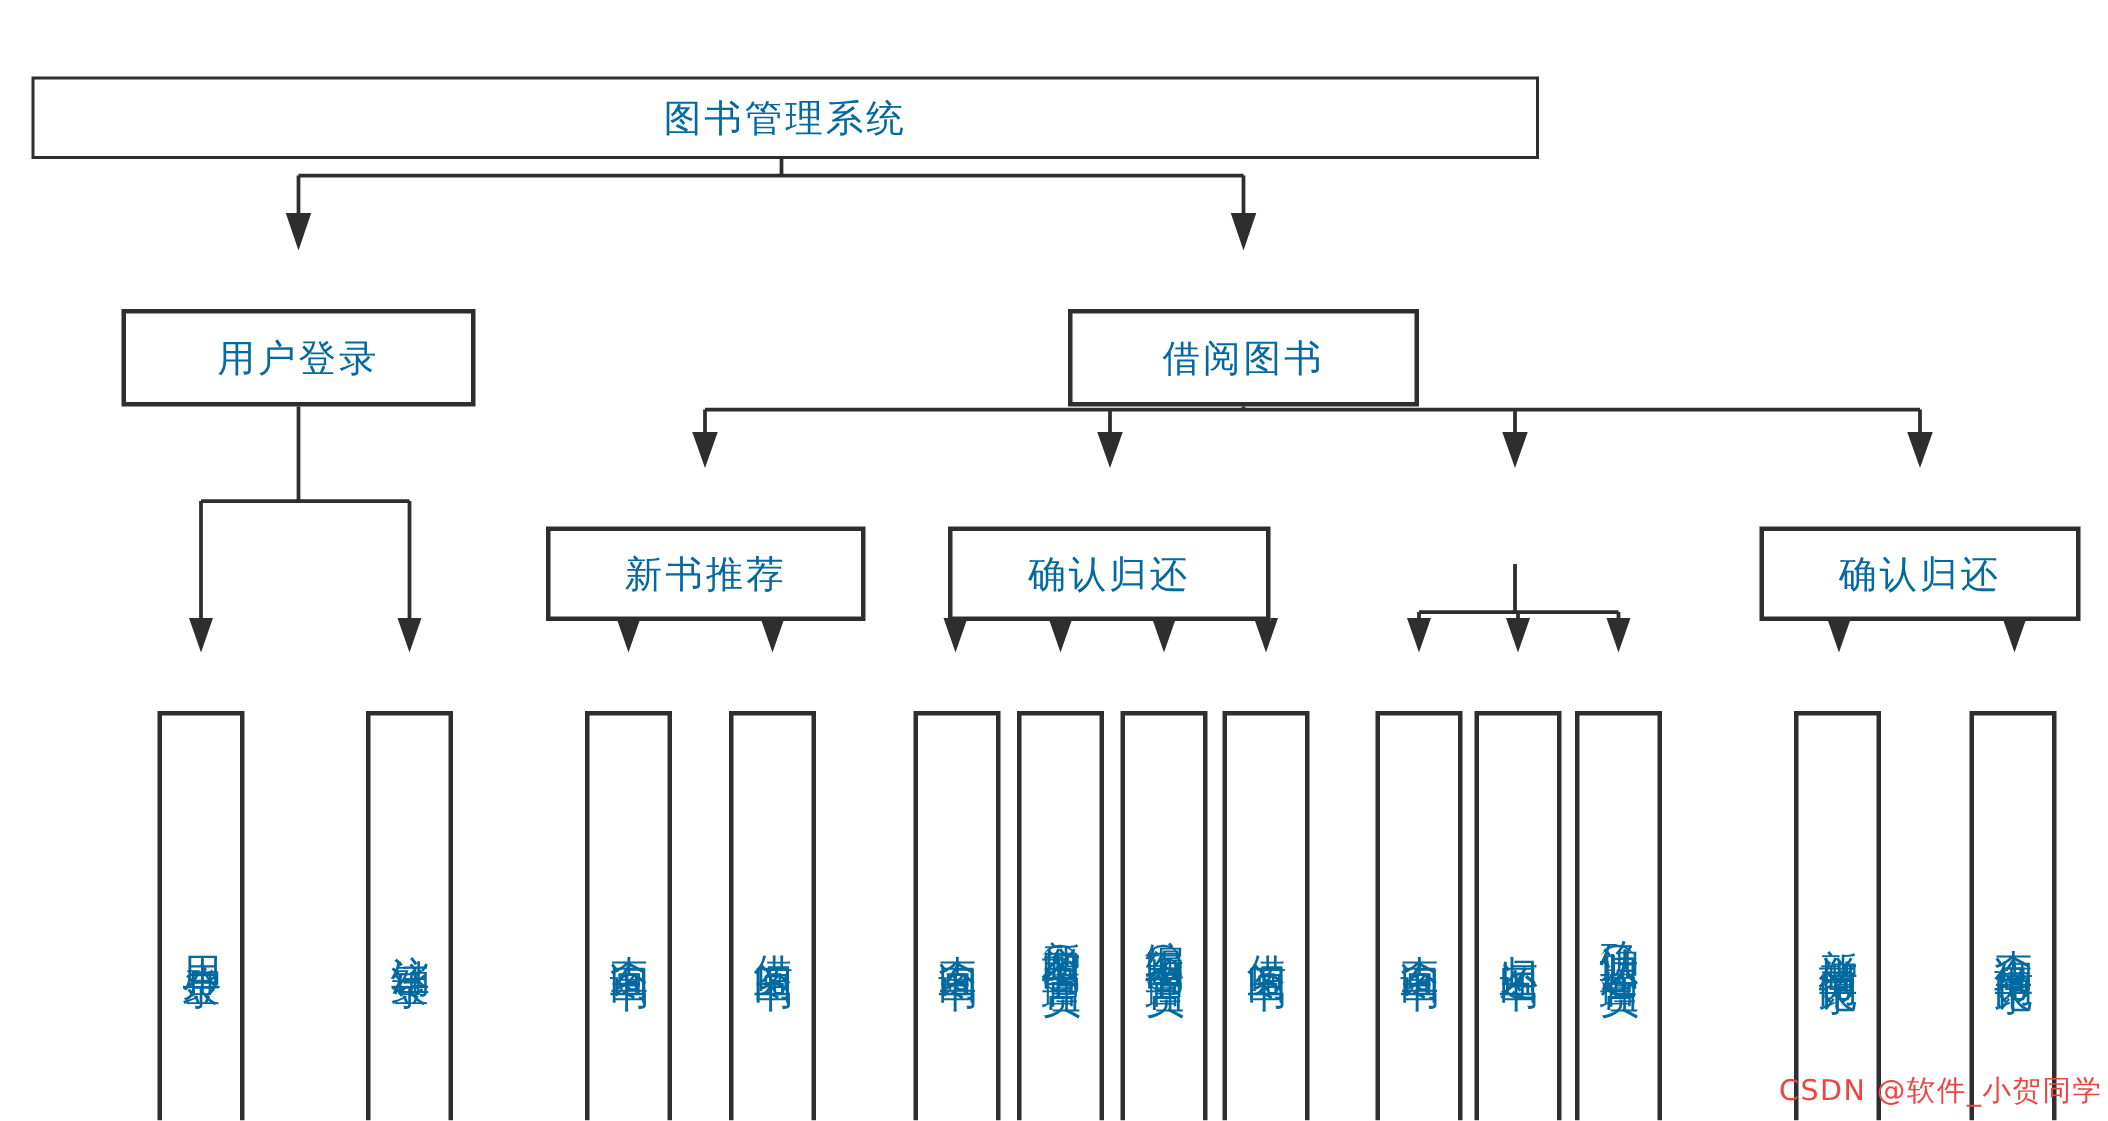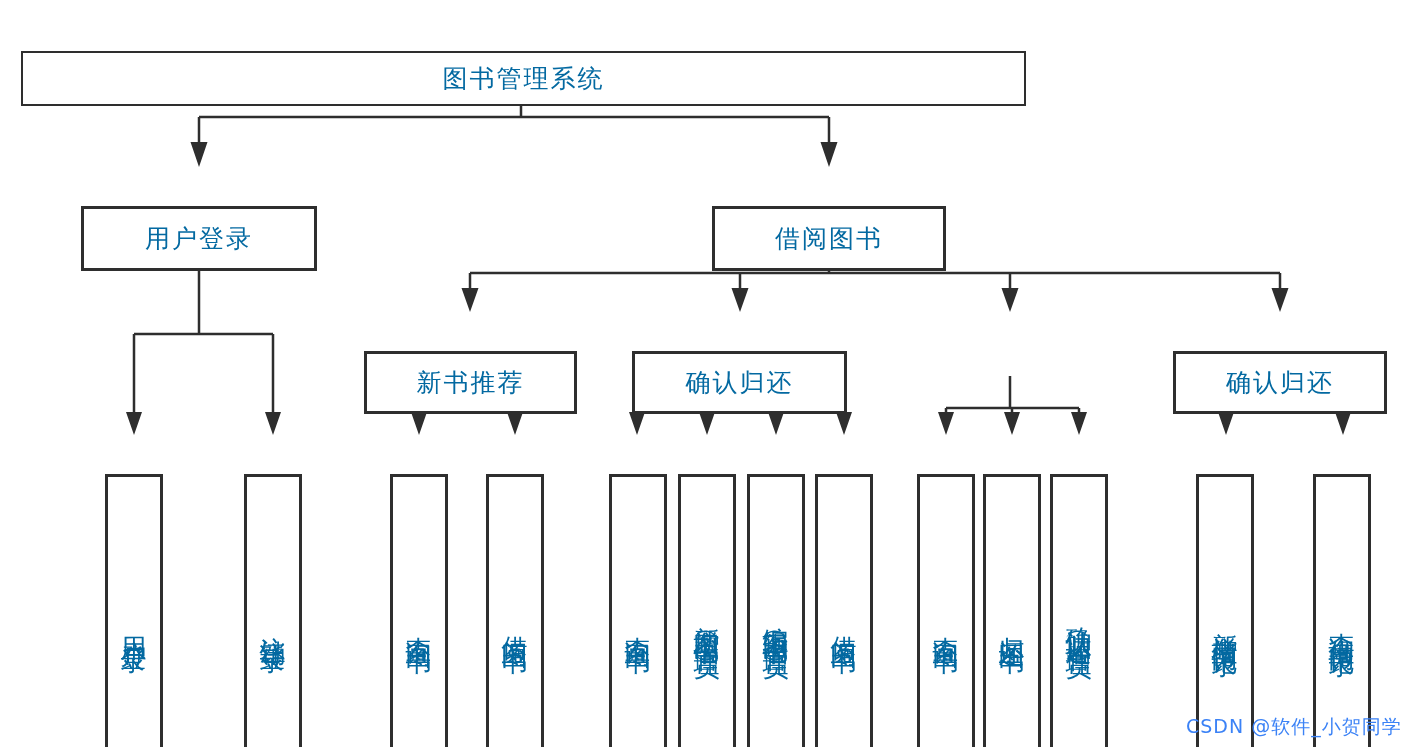--- a/index.html
+++ b/index.html
@@ -38,21 +38,21 @@
     letter-spacing: 4px;
     white-space: normal;
     line-height: 1;
   }
   .watermark {
     position: absolute;
     left: 1186px;
     top: 714px;
     font-size: 19px;
     letter-spacing: 1px;
-    color: #3b82f6;
+    color: #ef4444;
     z-index: 5;
     white-space: nowrap;
   }
 </style>
 </head>
 <body>
 
 <div id="canvas">
 
   <svg id="wires" viewBox="0 0 1405 747" xmlns="http://www.w3.org/2000/svg">

